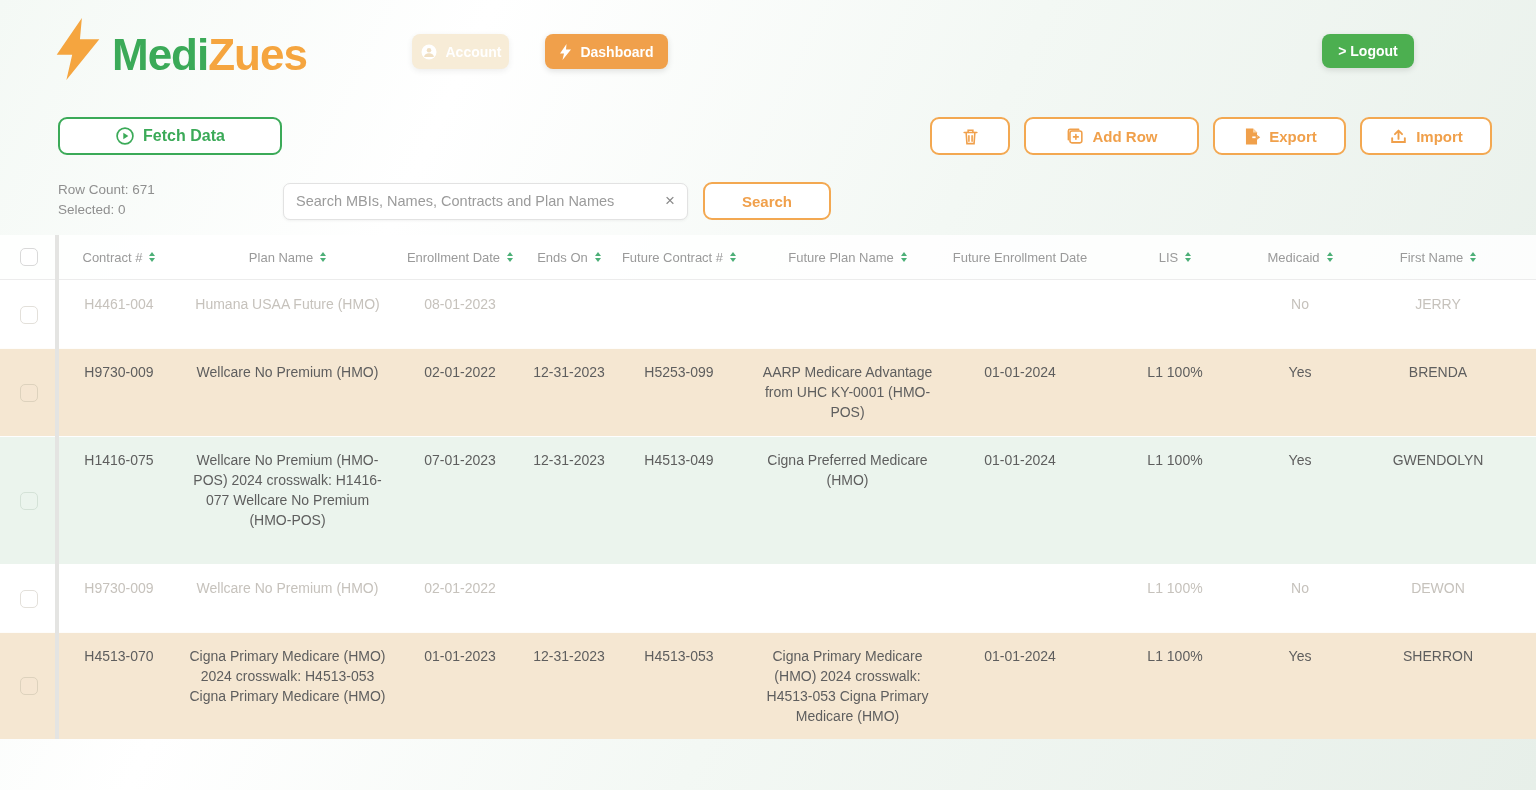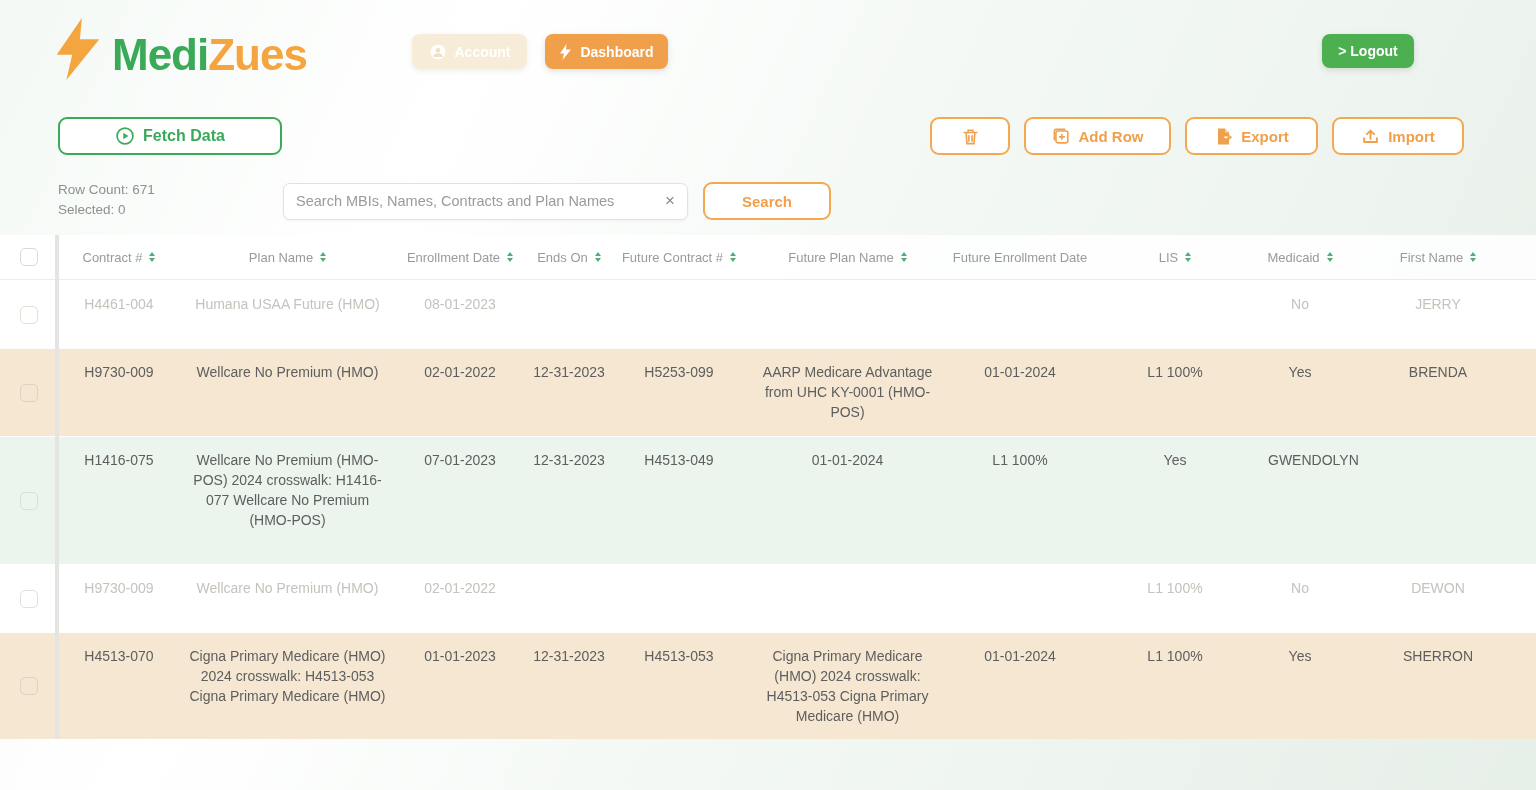--- a/index.html
+++ b/index.html
@@ -10,21 +10,21 @@
     background:linear-gradient(115deg,#f4f9f5 0%,#ffffff 26%,#f3f8f4 55%,#e7efe9 100%);
   }
   
   .logo { position:absolute; left:52px; top:18px; display:flex; align-items:flex-end; gap:8px; }
   .logo svg { width:52px; height:62px; }
   .logo-text { font-size:44px; font-weight:800; letter-spacing:-1px; }
   .logo-text .g { color:#3BAA58; }
   .logo-text .o { color:#F5A53F; }
   .btn { border:none; cursor:pointer; font-family:inherit; display:inline-flex; align-items:center; justify-content:center; gap:8px; }
   .nav-account {
-    position:absolute; left:412px; top:34px; width:115px; height:35px;
+    position:absolute; left:412px; top:34px; width:97px; height:35px;
     background:#f7ecd7; color:#ffffff; font-weight:700; font-size:14px;
     border-radius:8px; box-shadow:0 2px 6px rgba(0,0,0,0.07);
   }
   .nav-dashboard {
     position:absolute; left:545px; top:34px; width:123px; height:35px;
     background:#F0A04B; color:#ffffff; font-weight:700; font-size:14px;
     border-radius:8px; box-shadow:0 2px 6px rgba(0,0,0,0.12);
   }
   .logout {
     position:absolute; left:1322px; top:34px; width:92px; height:34px;
@@ -36,21 +36,21 @@
     position:absolute; left:58px; top:117px; width:224px; height:38px;
     background:#ffffff; border:2px solid #3BAA58; border-radius:9px;
     color:#3BAA58; font-weight:700; font-size:16px;
   }
   .tools { position:absolute; left:930px; top:117px; display:flex; gap:14px; }
   .tool {
     height:38px; background:#ffffff; border:2px solid #F3A851; border-radius:9px;
     color:#F0A04B; font-weight:700; font-size:15px;
   }
   .tool.delete { width:80px; }
-  .tool.addrow { width:147px;text-align:center; }
+  .tool.addrow { width:175px;text-align:center; }
   .tool.export { width:133px; }
   .tool.import { width:132px; }
   .tool svg { width:19px; height:19px; }
   
   .stats { position:absolute; left:58px; top:180px; font-size:13.5px; color:#8f8f8f; line-height:20px; }
   .searchwrap { position:absolute; left:283px; top:182px; display:flex; gap:15px; align-items:center; }
   .searchbox {
     width:405px; height:37px; background:#ffffff; border:1px solid #e2e2e2; border-radius:7px;
     display:flex; align-items:center; padding:0 12px; box-shadow:0 1px 3px rgba(0,0,0,0.05);
   }
@@ -284,20 +284,21 @@
 
   <div class="tr row-green">
     <div class="td check">
       <span class="checkbox"></span>
     </div>
     <div class="td">H1416-075</div>
     <div class="td">Wellcare No Premium (HMO-POS) 2024 crosswalk: H1416-077 Wellcare No Premium (HMO-POS)</div>
     <div class="td">07-01-2023</div>
     <div class="td">12-31-2023</div>
     <div class="td">H4513-049</div>
+    <div class="td">Cigna Preferred Medicare (HMO)</div>
     <div class="td">01-01-2024</div>
     <div class="td">L1 100%</div>
     <div class="td">Yes</div>
     <div class="td">GWENDOLYN</div>
   </div>
 
   <div class="tr row-muted">
     <div class="td check">
       <span class="checkbox"></span>
     </div>

